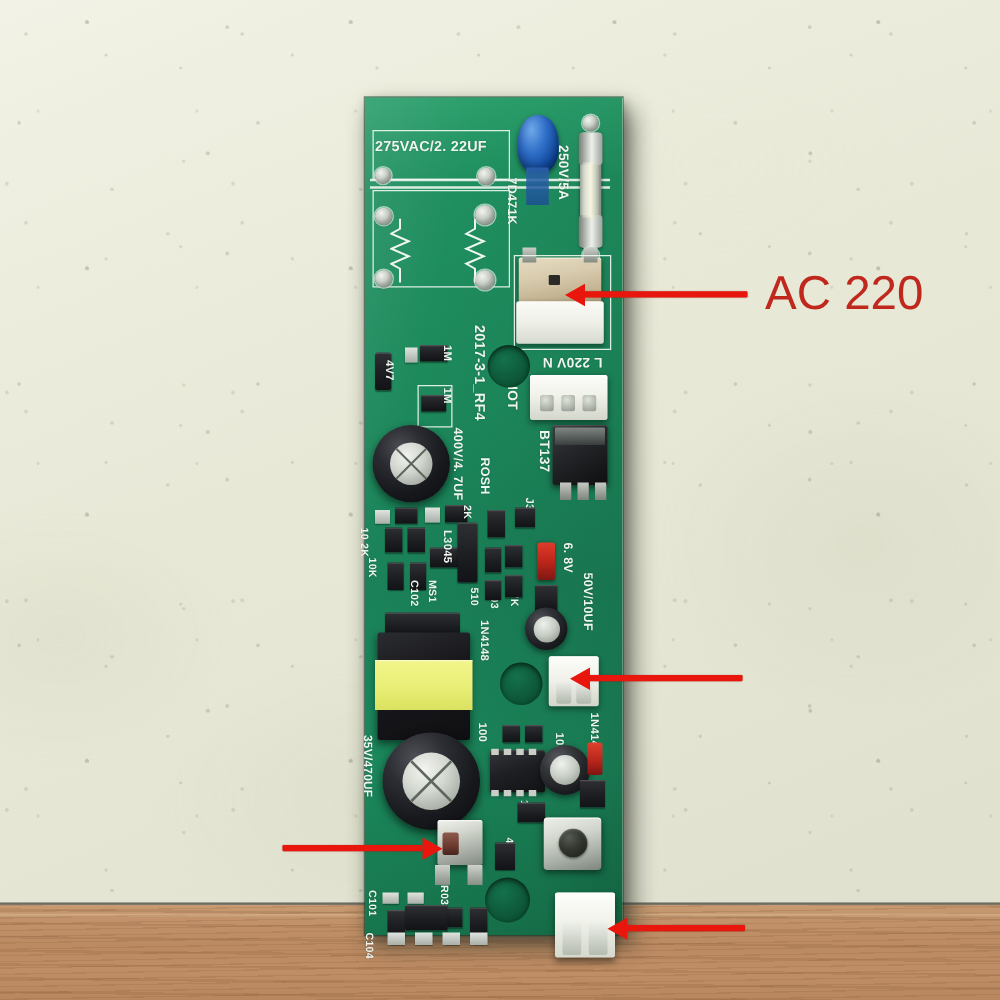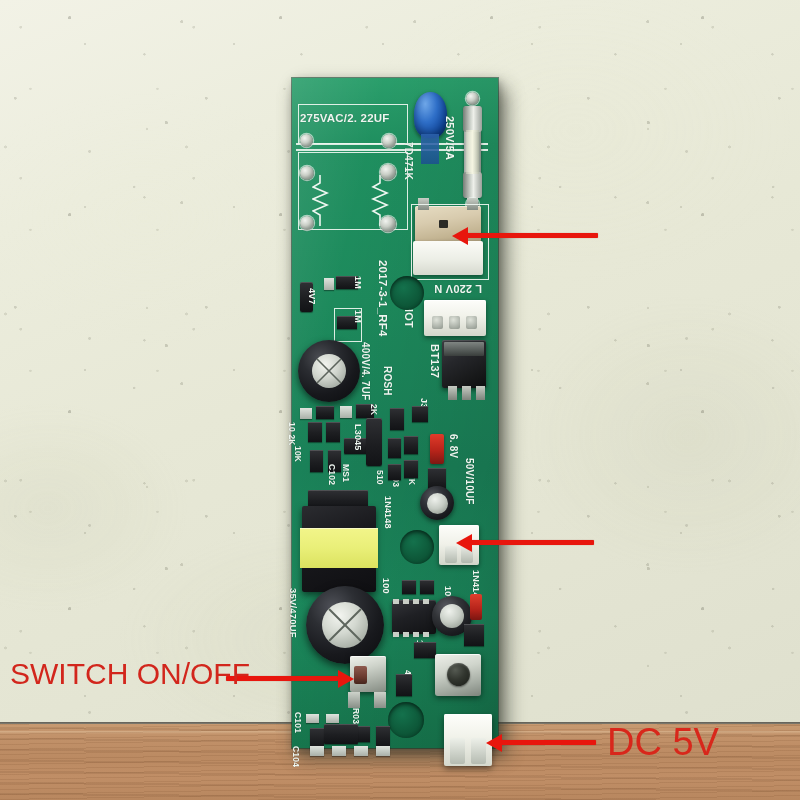--- a/index.html
+++ b/index.html
@@ -388,25 +388,24 @@
                 box-shadow:0 3px 6px rgba(0,0,0,.45), inset 0 1px 0 rgba(255,255,255,.9);"></div>
     <div style="position:absolute;left:158px;top:660px;width:15px;height:26px;border-radius:2px;
                 background:linear-gradient(180deg,#edf0e9,#b5bbb1);"></div>
     <div style="position:absolute;left:179px;top:660px;width:15px;height:26px;border-radius:2px;
                 background:linear-gradient(180deg,#edf0e9,#b5bbb1);"></div>
 
   </div>
 
   <div class="arrow-line" style="left:466px;top:233px;width:132px;"></div>
   <div class="arrow-head" style="left:452px;top:227px;border-top:9px solid transparent;border-bottom:9px solid transparent;border-right:16px solid #e8160d;"></div>
+  <div class="label" style="left:612px;top:216px;font-size:38px;color:#c0281e;">AC 220</div>
 
   <div class="arrow-line" style="left:470px;top:540px;width:124px;"></div>
   <div class="arrow-head" style="left:456px;top:534px;border-top:9px solid transparent;border-bottom:9px solid transparent;border-right:16px solid #e8160d;"></div>
 
   <div class="arrow-line" style="left:500px;top:740px;width:96px;"></div>
   <div class="arrow-head" style="left:486px;top:734px;border-top:9px solid transparent;border-bottom:9px solid transparent;border-right:16px solid #e8160d;"></div>
-  <div class="label" style="left:607px;top:723px;font-size:38px;color:#d8271b;">DC 5V</div>
 
   <div class="arrow-line" style="left:226px;top:676px;width:112px;"></div>
   <div class="arrow-head" style="left:338px;top:670px;border-top:9px solid transparent;border-bottom:9px solid transparent;border-left:16px solid #e8160d;"></div>
-  <div class="label" style="left:10px;top:659px;font-size:30px;color:#d2261c;">SWITCH ON/OFF</div>
 
 </div>
 
 </body></html>

